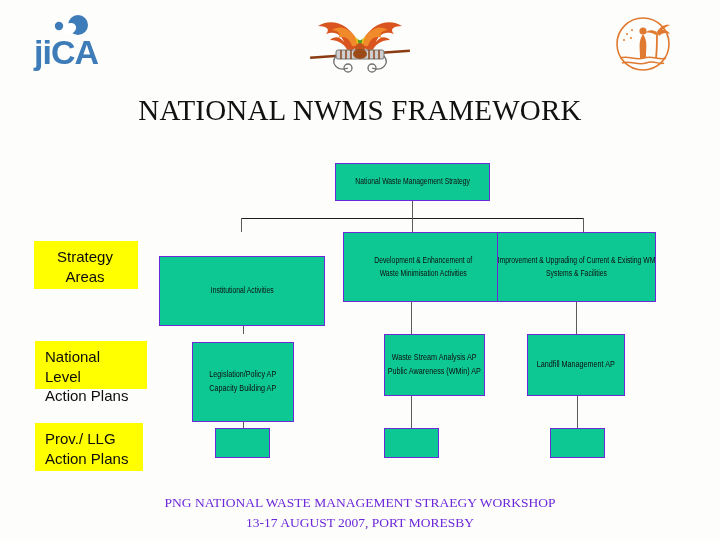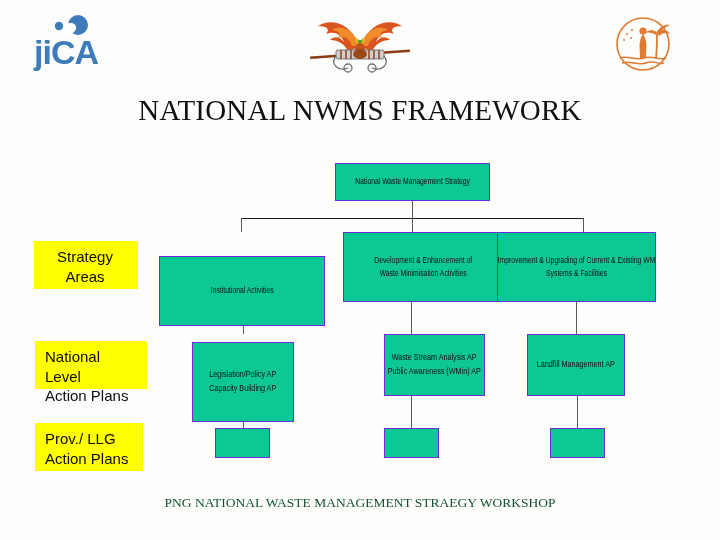--- a/index.html
+++ b/index.html
@@ -115,21 +115,21 @@
   #label-strategy{left:34px;top:241px;width:104px;height:48px;text-align:center;padding-left:6px;}
   #label-national{left:35px;top:341px;width:112px;height:48px;text-align:left;}
   #label-prov    {left:35px;top:423px;width:108px;height:48px;text-align:left;}
 
   
   #footer{
     position:absolute;left:0;top:493px;width:720px;
     text-align:center;
     font-family:"Liberation Serif", serif;
     font-size:13.5px;
-    color:#14532d;
+    color:#6d28d9;
     line-height:1.45;
   }
   #footer div{white-space:nowrap;}
 </style>
 </head>
 <body>
 
 <div id="slide">
 
   <div class="logo" id="logo-jica">
@@ -265,15 +265,16 @@
 
   <div class="row-label" id="label-strategy">Strategy
 Areas</div>
   <div class="row-label" id="label-national">National Level
 Action Plans</div>
   <div class="row-label" id="label-prov">Prov./ LLG
 Action Plans</div>
 
   <div id="footer">
     <div>PNG NATIONAL WASTE MANAGEMENT STRAEGY WORKSHOP</div>
+    <div>13-17 AUGUST 2007, PORT MORESBY</div>
   </div>
 
 </div>
 
 </body></html>

